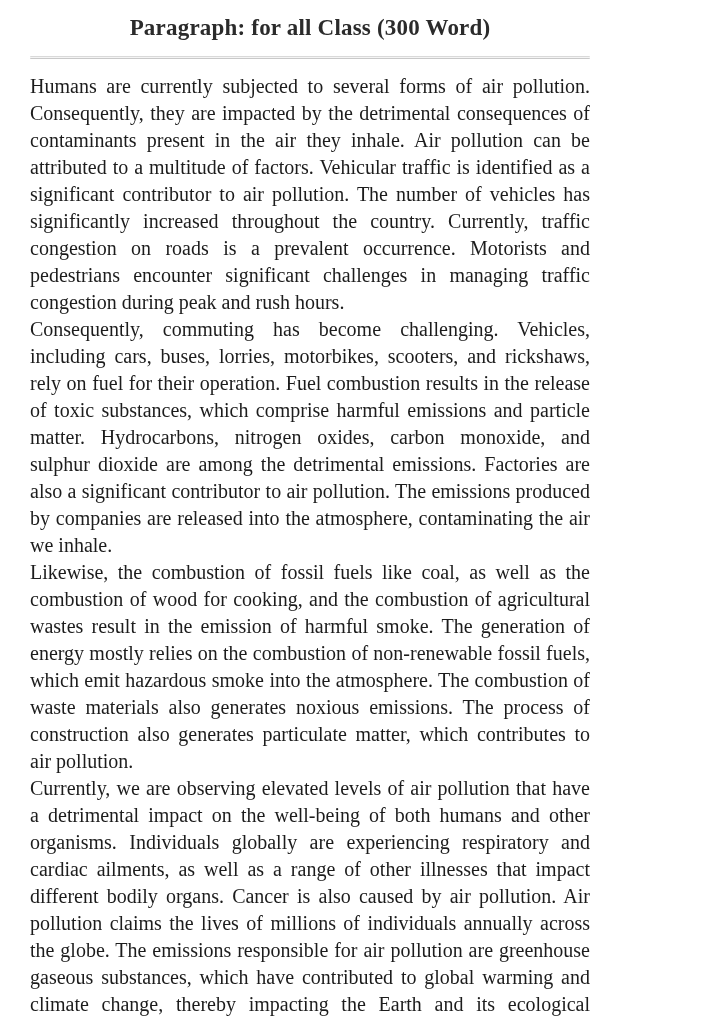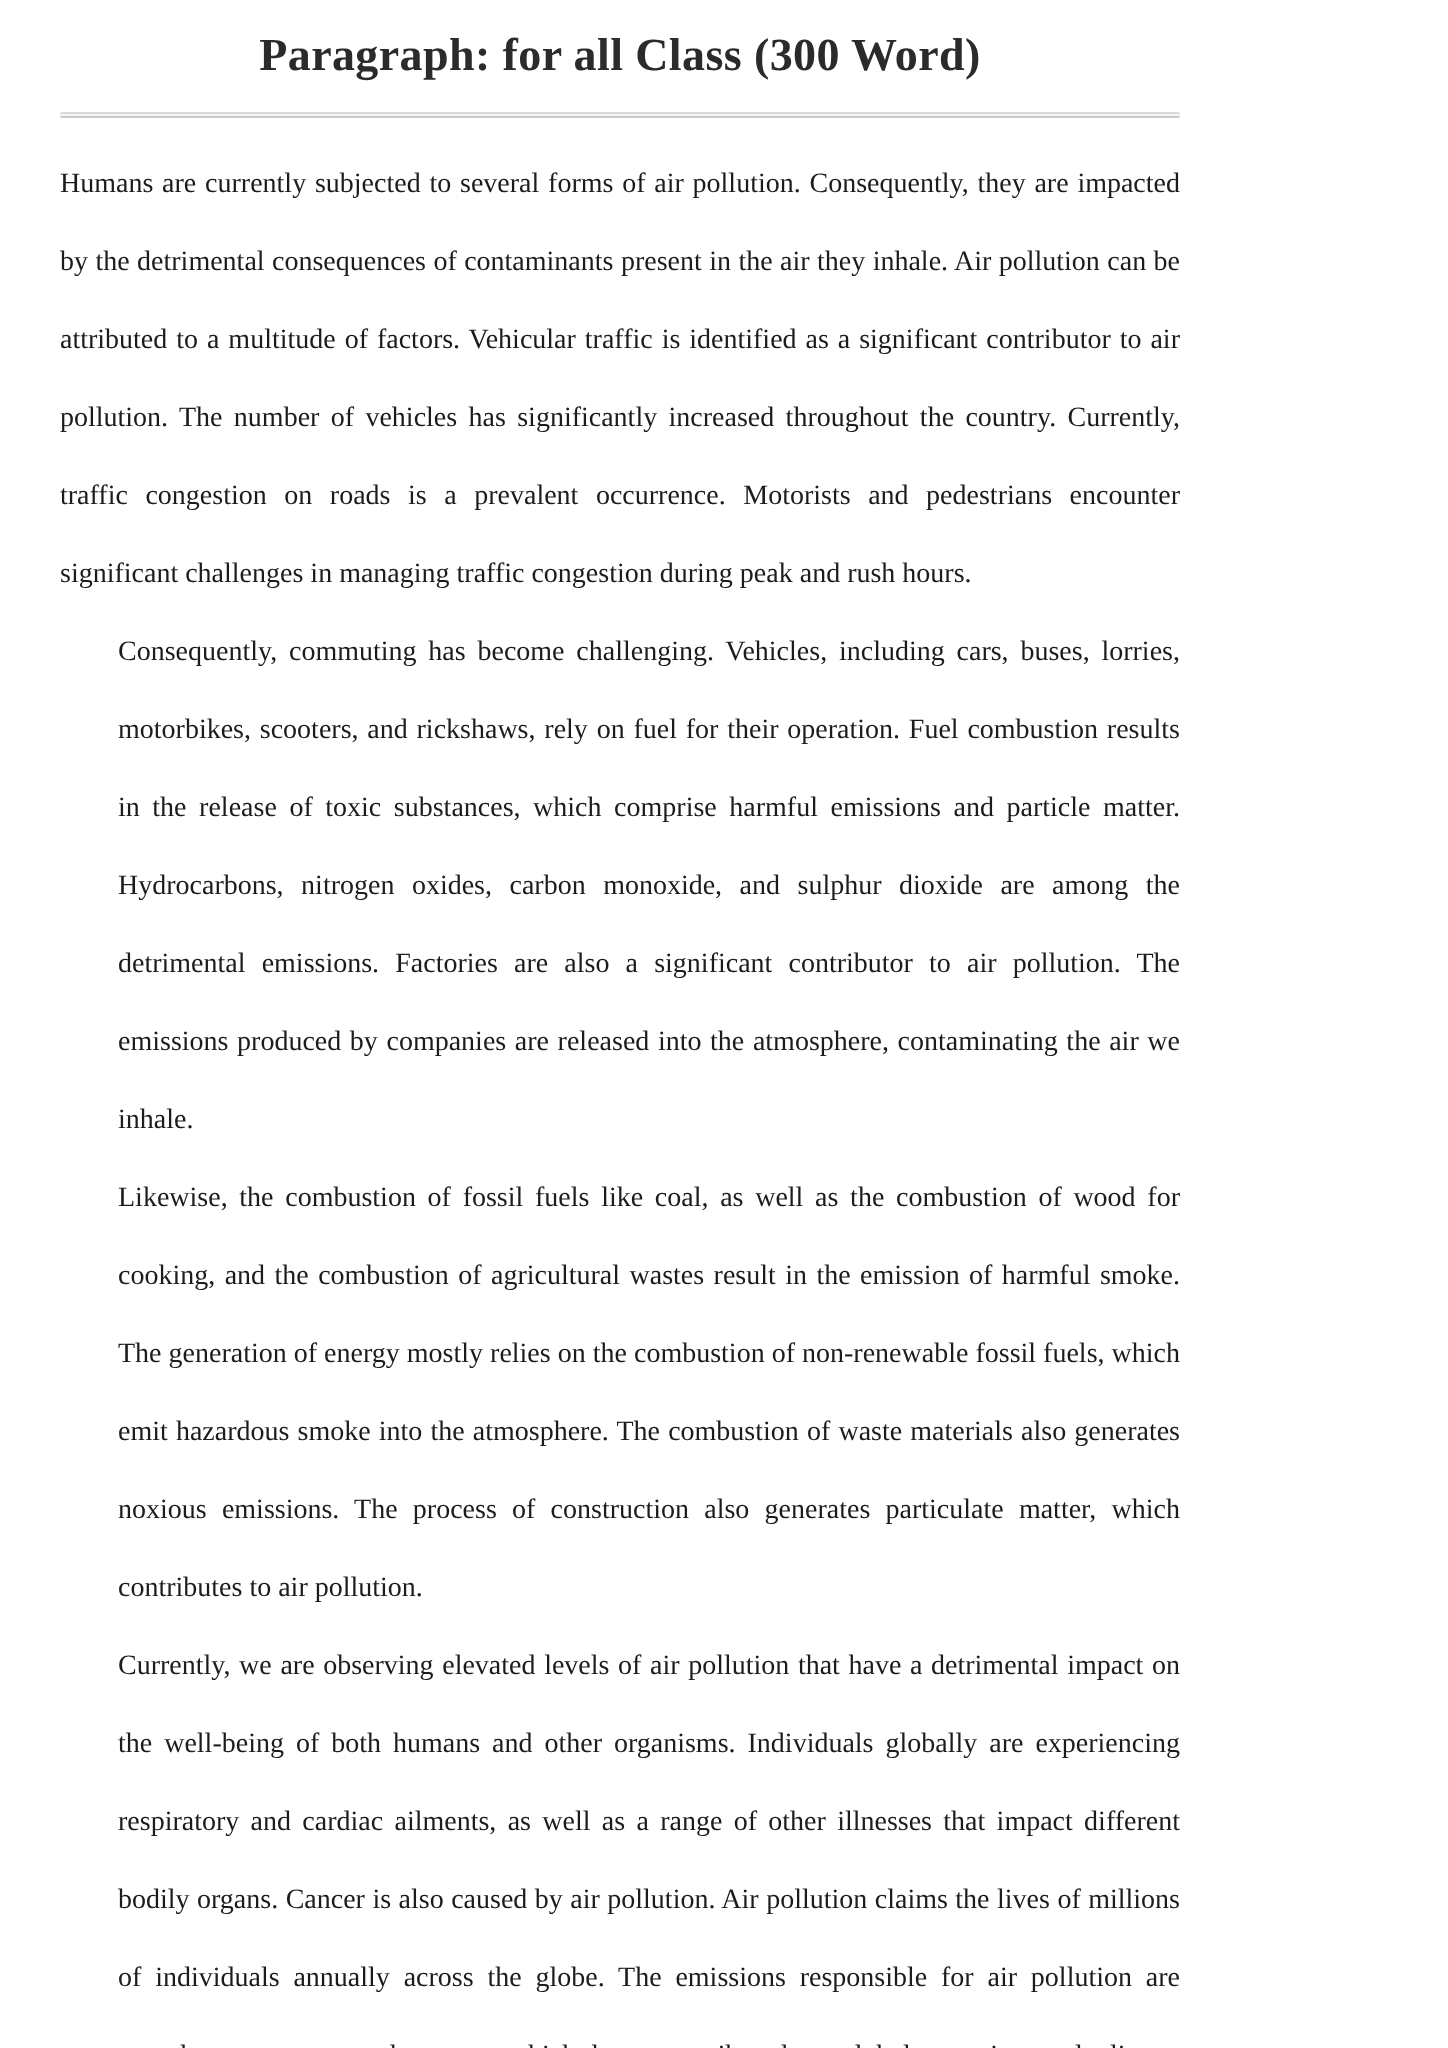--- a/index.html
+++ b/index.html
@@ -63,27 +63,27 @@
   
   .content {
     position: relative;
     flex: 1 1 auto;
     padding-top: 14px;
     z-index: 2;
   }
   .para {
     text-align: justify;
     text-justify: inter-word;
-    font-size: 14px;
-    line-height: 39px;
+    font-size: 20px;
+    line-height: 27px;
     color: #1c1c1c;
     margin: 0;
     hyphens: none;
   }
-  .para + .para { margin-top: 0; margin-left: 29px; }
+  .para + .para { margin-top: 0; }
 
   
   .watermark {
     position: absolute;
     left: 178px;
     top: 455px;
     width: 370px;
     height: 145px;
     z-index: 1;
     pointer-events: none;

